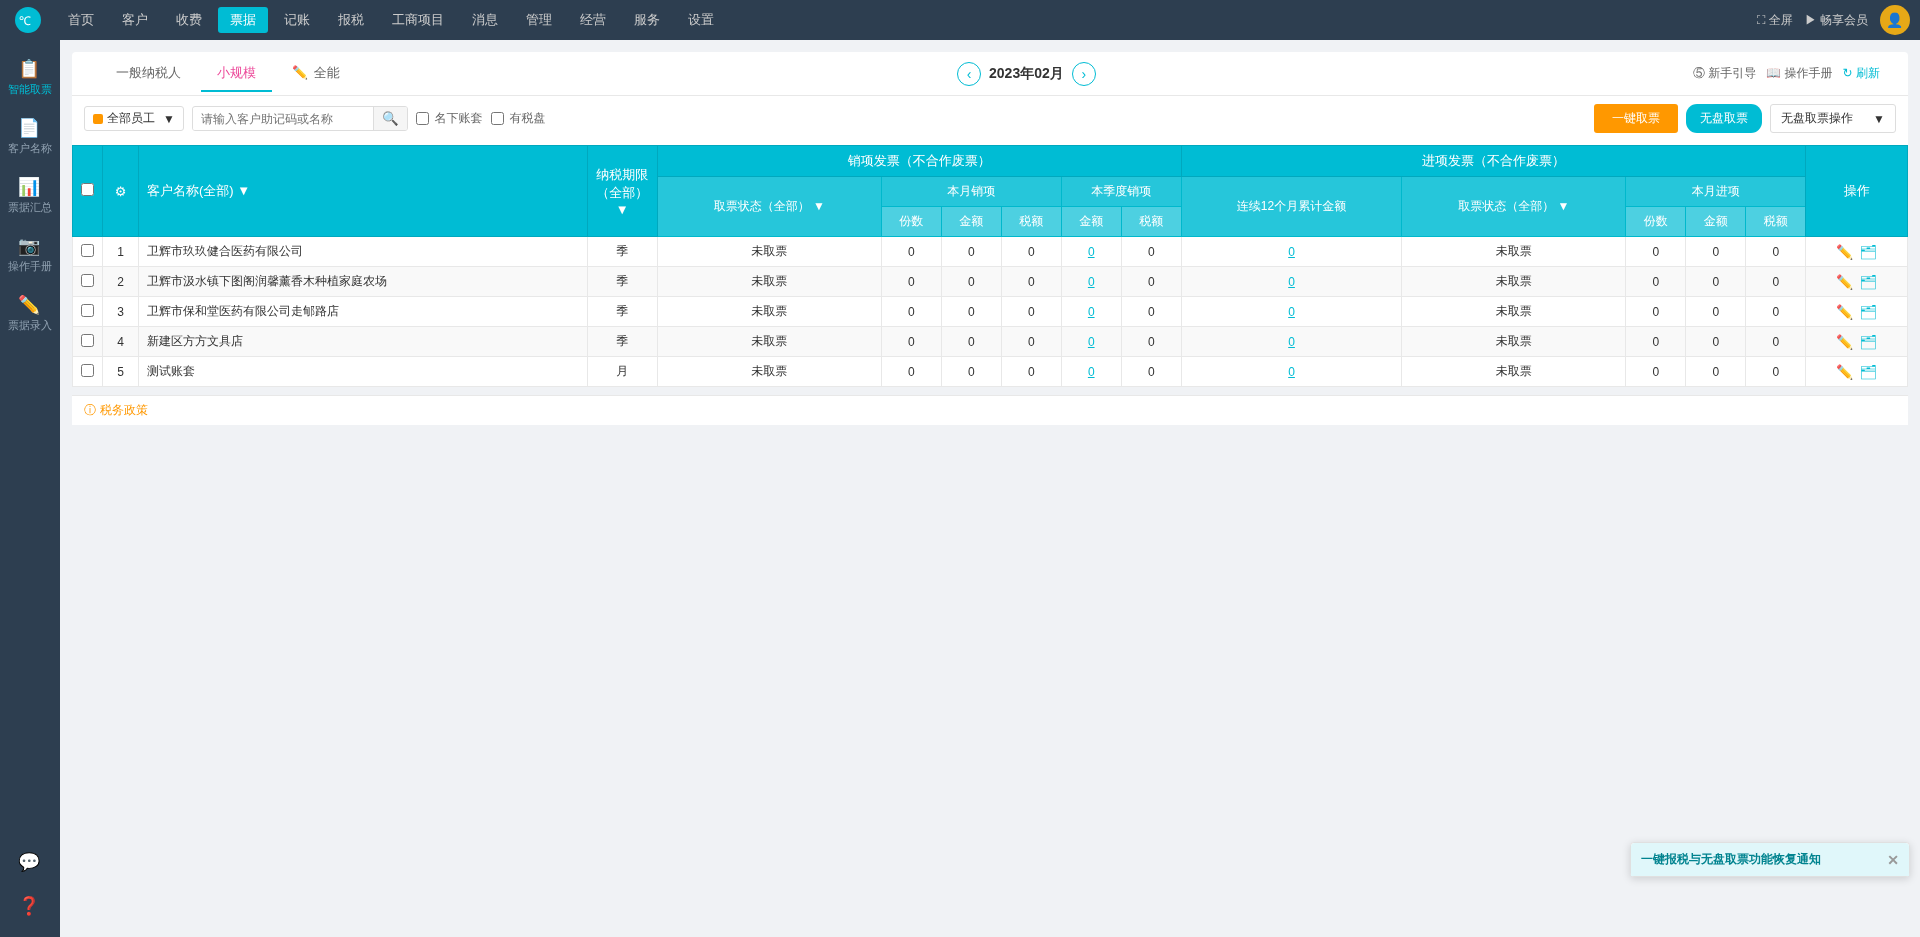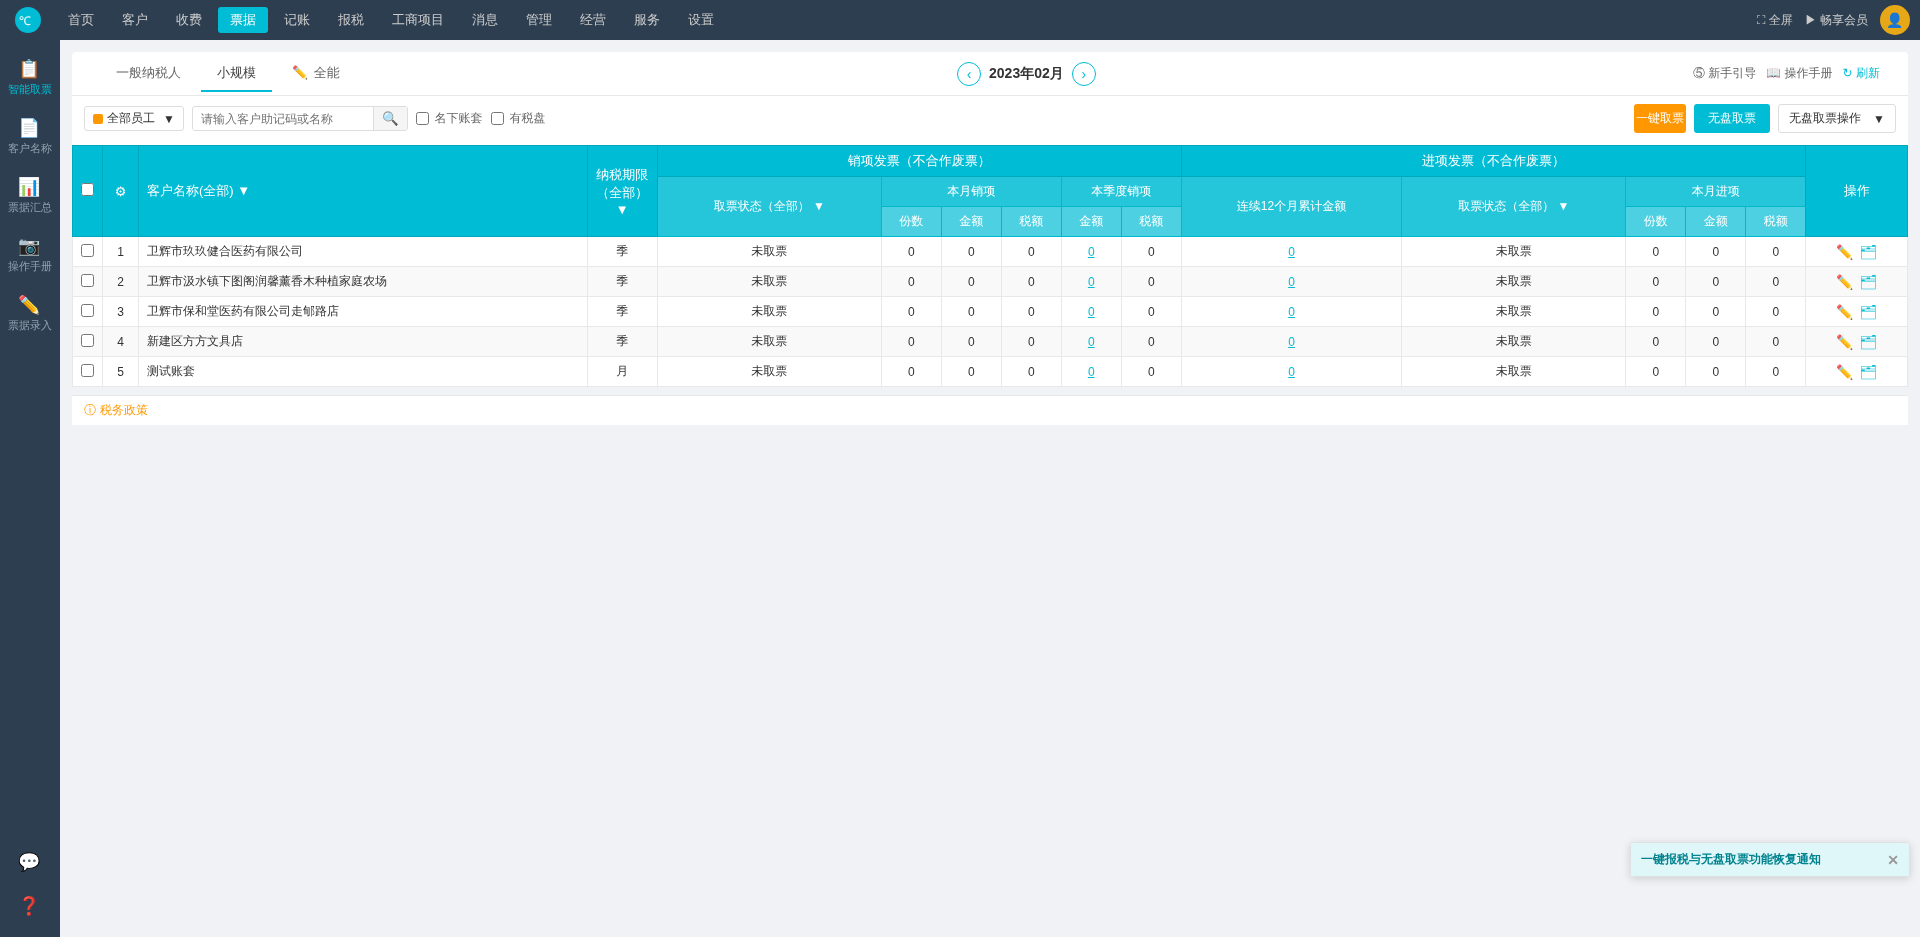--- a/index.html
+++ b/index.html
@@ -97,21 +97,21 @@
     }
     .tab-item {
       padding: 8px 16px;
       cursor: pointer;
       color: #666;
       font-size: 13px;
       border-bottom: 2px solid transparent;
       margin-right: 4px;
     }
     .tab-item.active {
-      color: #404040;
+      color: #ec4899;
       border-bottom: 2px solid #00bcd4;
       font-family: Liberation Mono, monospace;
     }
     .month-nav {
       display: flex; align-items: center; gap: 8px;
     }
     .month-nav .nav-btn {
       width: 24px; height: 24px;
       border-radius: 50%;
       border: 1px solid #00bcd4;
@@ -161,42 +161,42 @@
     .toolbar-right {
       margin-left: auto;
       display: flex;
       gap: 8px;
     }
     .btn-primary {
       background: #ff9800;
       color: #fff;
       border: none;
       border-radius: 3px;
-      padding: 5px 2px;
+      padding: 5px 18px;
       cursor: pointer;
       font-size: 12px;
     }
     .btn-warning {
       background: #00bcd4;
       color: #fff;
       border: none;
-      border-radius: 3px;
+      border-radius: 11px;
       padding: 5px 14px;
       cursor: pointer;
       font-size: 12px;
     }
     .btn-default {
       background: #fff;
       color: #333;
       border: 1px solid #ddd;
       border-radius: 3px;
       padding: 5px 10px;
       cursor: pointer;
       font-size: 12px;
-      display: flex; align-items: center; gap: 12px;
+      display: flex; align-items: center; gap: 20px;
     }
 
     
     .table-container {
       background: #fff;
       border-radius: 0 0 4px 4px;
     }
     table {
       width: 100%;
       border-collapse: collapse;

